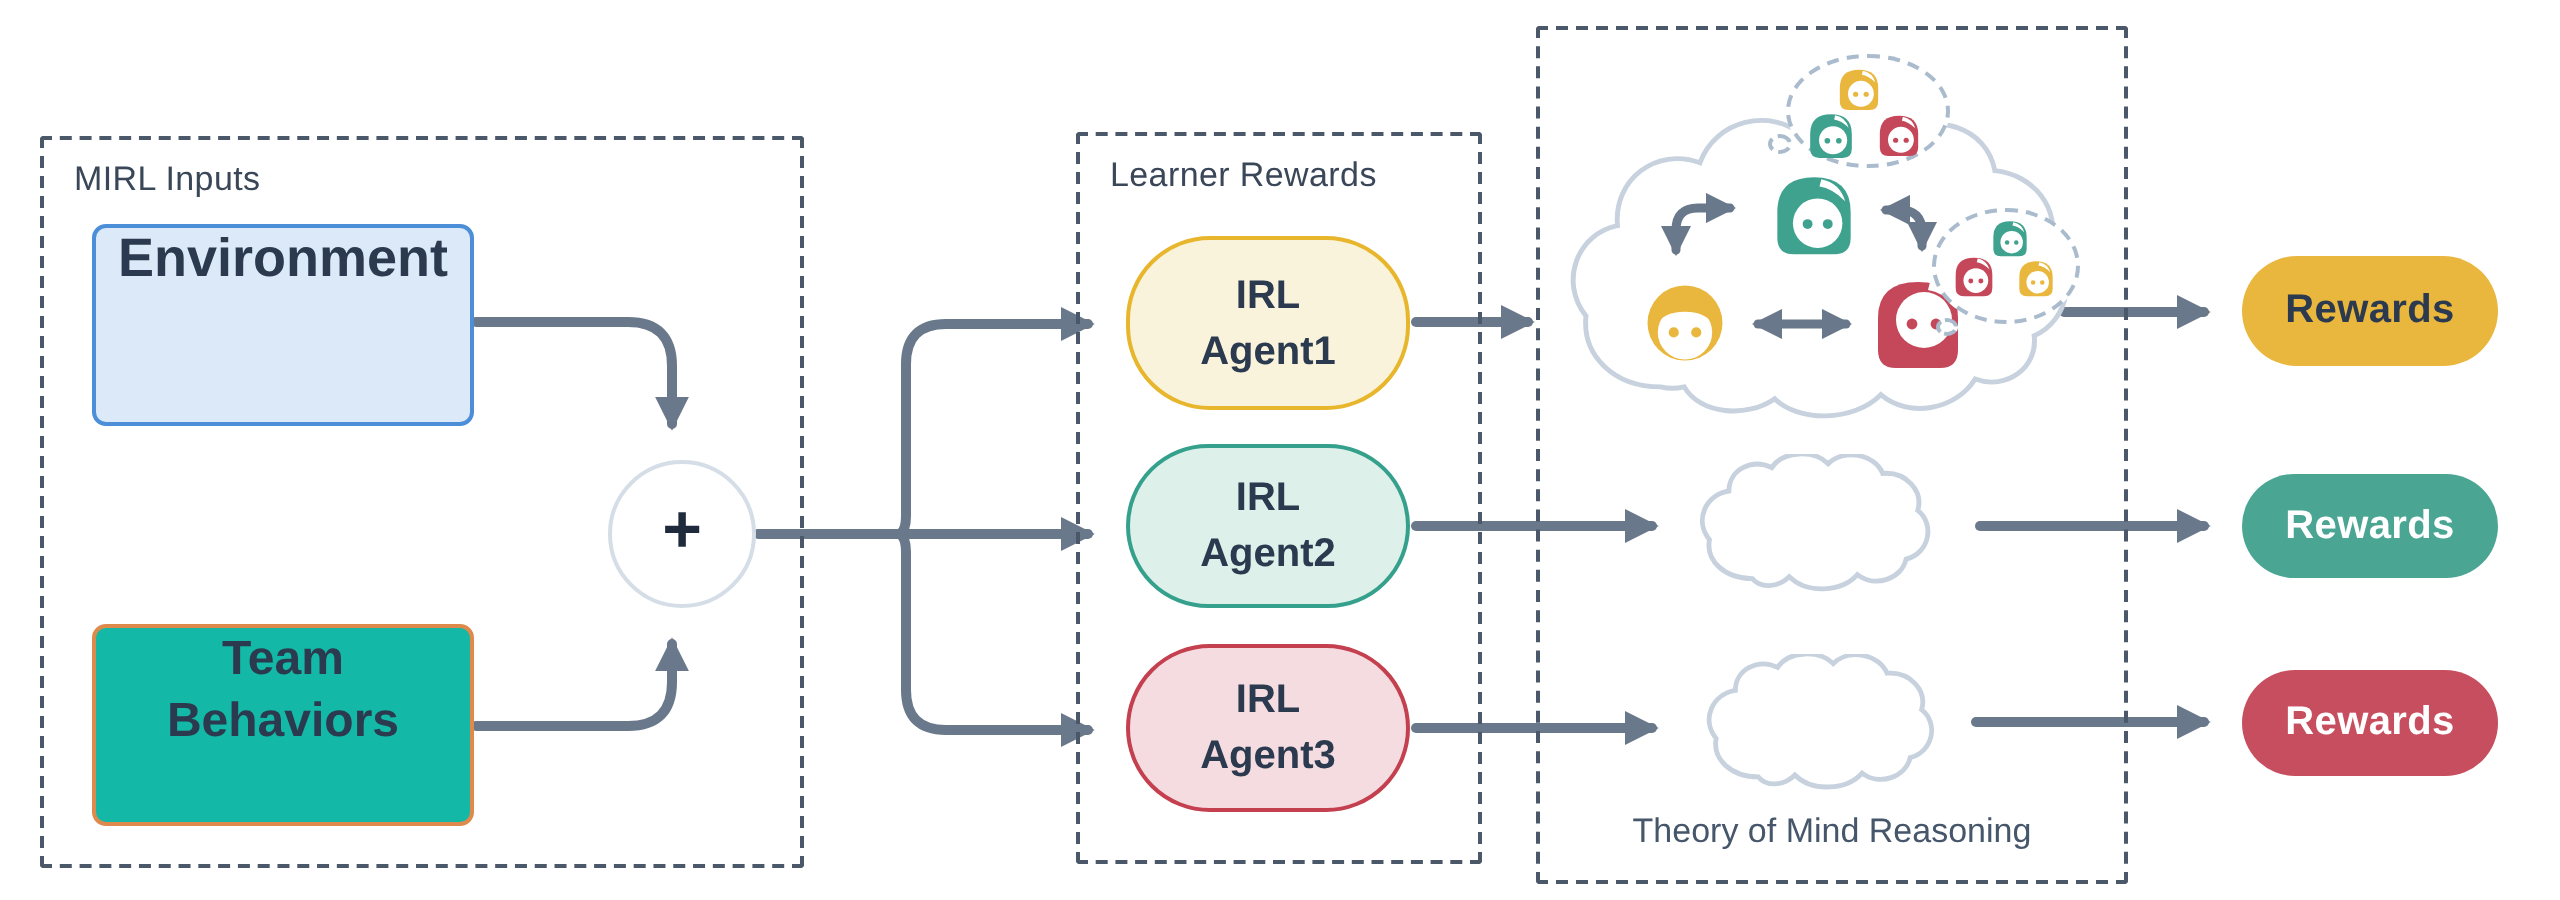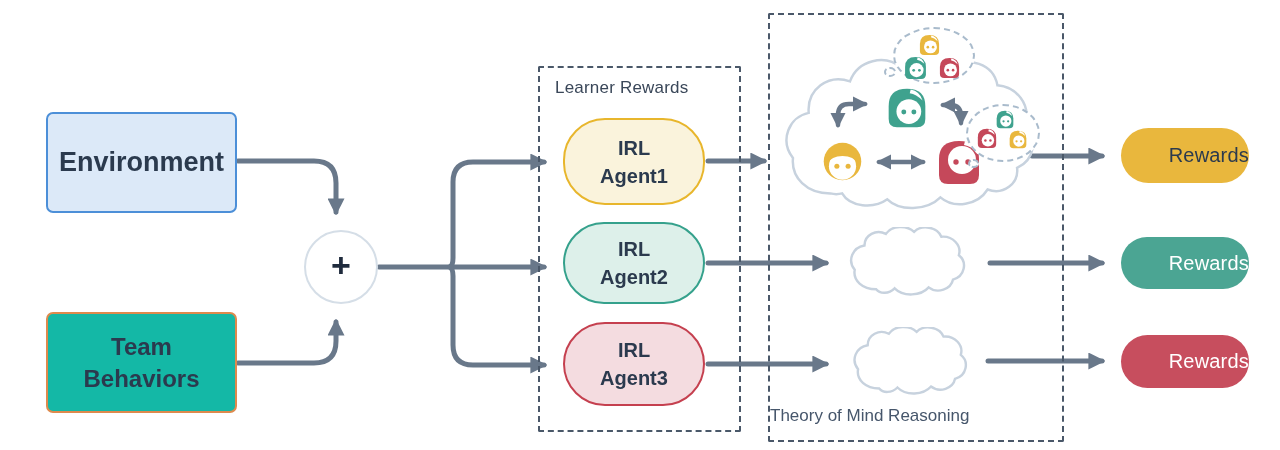--- a/index.html
+++ b/index.html
@@ -7,21 +7,21 @@
     position:relative;width:1280px;height:450px;background:#fff;overflow:hidden;
     font-family:"Liberation Sans",sans-serif;
   }
   .dashed-box{position:absolute;border:2px dashed #4A5869;border-radius:2px;background:transparent;}
   .section-label{position:absolute;left:15px;top:10px;font-size:17px;color:#3A4759;letter-spacing:.2px;white-space:nowrap;}
 
   
   #box-inputs{left:20px;top:68px;width:378px;height:362px;}
   .input-node{
     position:absolute;left:46px;width:191px;height:101px;box-sizing:border-box;
-    display:flex;align-items:center;justify-content:center;text-align:center;
+    display:flex;align-items:flex-start;justify-content:center;text-align:center;
     font-weight:bold;color:#2B3A4E;border-radius:7px;
   }
   #env-node{top:112px;background:#DCE9F8;border:2.5px solid #4C8FD8;font-size:27px;}
   #team-node{top:312px;background:#14b8a6;border:2.5px solid #DE8A4D;font-size:24px;line-height:1.3;}
   #team-node span{display:inline-block;width:140px;}
   #plus-circle{
     position:absolute;left:304px;top:230px;width:74px;height:74px;box-sizing:border-box;
     border:2px solid #D5DEE7;border-radius:50%;background:#fff;
     display:flex;align-items:center;justify-content:center;
     font-size:34px;font-weight:bold;color:#1F2B3D;padding-bottom:4px;
@@ -33,34 +33,34 @@
     position:absolute;left:563px;width:142px;box-sizing:border-box;
     display:flex;flex-direction:column;align-items:center;justify-content:center;
     font-weight:bold;font-size:20px;line-height:1.4;color:#2B3A4E;border-radius:42px;
   }
   #agent1{top:118px;height:87px;background:#FAF3DC;border:2.5px solid #E8B62C;}
   #agent2{top:222px;height:82px;background:#DDF0EA;border:2.5px solid #35A18C;}
   #agent3{top:322px;height:84px;background:#F4DCE0;border:2.5px solid #C5404F;}
 
   
   #box-tom{left:768px;top:13px;width:292px;height:425px;}
-  #tom-caption{position:absolute;left:0;bottom:14px;width:100%;text-align:left;font-size:17px;color:#46566B;}
+  #tom-caption{position:absolute;left:0;bottom:14px;width:100%;text-align:center;font-size:17px;color:#46566B;}
   .abs{position:absolute;}
   .bubble{position:absolute;border:2px dashed #A9BBCC;border-radius:50%;background:#fff;box-sizing:border-box;}
   .bubble-tail{position:absolute;border:2px dashed #A9BBCC;border-radius:50%;background:#fff;box-sizing:border-box;}
   .face-teal{color:#3FA28E;}
   .face-yellow{color:#E9B73D;}
   .face-red{color:#C5485A;}
 
   
   #box-outputs{left:1083px;top:68px;width:178px;height:359px;}
   .reward-pill{
     position:absolute;left:1121px;width:128px;border-radius:28px;
-    display:flex;align-items:center;justify-content:flex-end;
-    font-weight:normal;font-size:20px;letter-spacing:.2px;
+    display:flex;align-items:center;justify-content:center;
+    font-weight:bold;font-size:20px;letter-spacing:.2px;
   }
   #reward1{top:128px;height:55px;background:#E9B73D;color:#2B3A4E;}
   #reward2{top:237px;height:52px;background:#4BA593;color:#fff;}
   #reward3{top:335px;height:53px;background:#C74E5E;color:#fff;}
 
   svg.layer{position:absolute;left:0;top:0;pointer-events:none;}
 </style>
 </head>
 <body>
 
@@ -110,20 +110,23 @@
       <path d="M450 267 Q453 269 453 276 V345 Q453 365 473 365 H544" marker-end="url(#ah)"></path>
       <path d="M708 161 H764" marker-end="url(#ah)"></path>
       <path d="M708 263 H826" marker-end="url(#ah)"></path>
       <path d="M708 364 H826" marker-end="url(#ah)"></path>
       <path d="M1032 156 H1102" marker-end="url(#ah)"></path>
       <path d="M990 263 H1102" marker-end="url(#ah)"></path>
       <path d="M988 361 H1102" marker-end="url(#ah)"></path>
     </g>
   </svg>
 
+  <div id="box-inputs" class="dashed-box">
+    <span class="section-label">MIRL Inputs</span>
+  </div>
   <div id="env-node" class="input-node">
     <span>Environment</span>
   </div>
   <div id="team-node" class="input-node">
     <span>Team Behaviors</span>
   </div>
   <div id="plus-circle">
     <span>+</span>
   </div>
 

